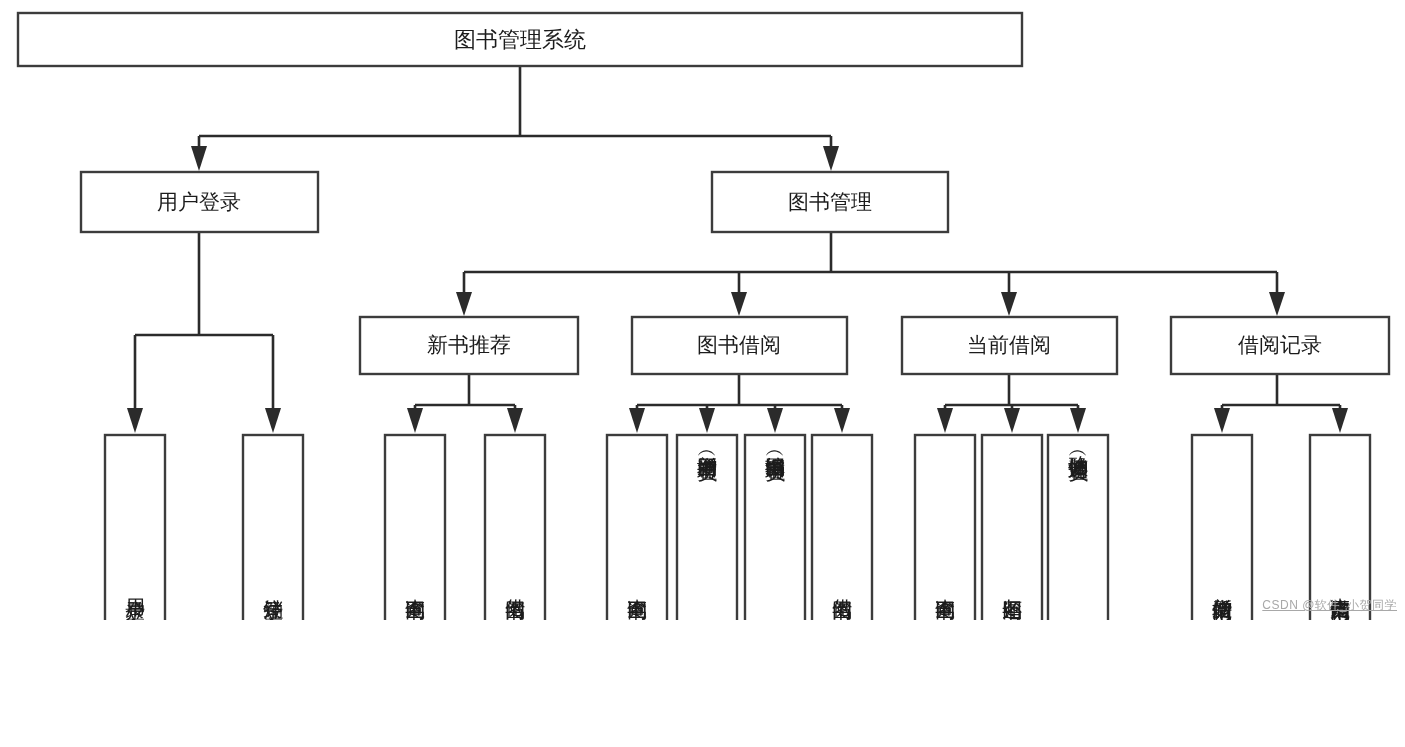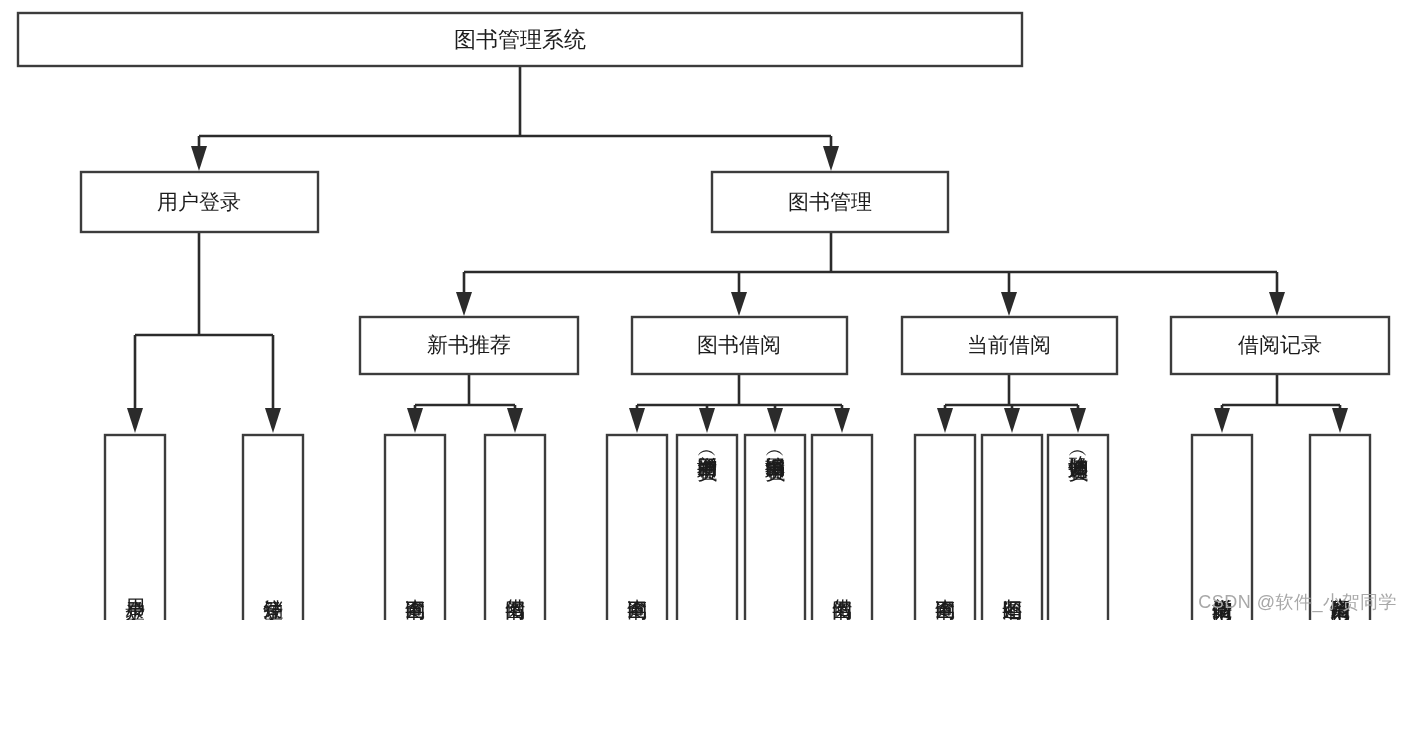--- a/index.html
+++ b/index.html
@@ -70,24 +70,25 @@
     line-height: 1.08;
     letter-spacing: 1px;
     color: #1c1c1c;
     white-space: nowrap;
   }
   #watermark {
     position: absolute;
     right: 8px;
     bottom: 6px;
     font-family: "Liberation Sans", "DejaVu Sans", sans-serif;
-    font-size: 18px;
+    font-size: 12px;
     color: #a8a8a8;
     letter-spacing: 0.5px;
     white-space: nowrap;
+    text-decoration: underline;
   }
 </style>
 </head>
 <body>
 
 <div id="chart-root">
 
   <svg id="flow-svg" viewBox="0 0 1405 747" xmlns="http://www.w3.org/2000/svg">
 
     <g>

